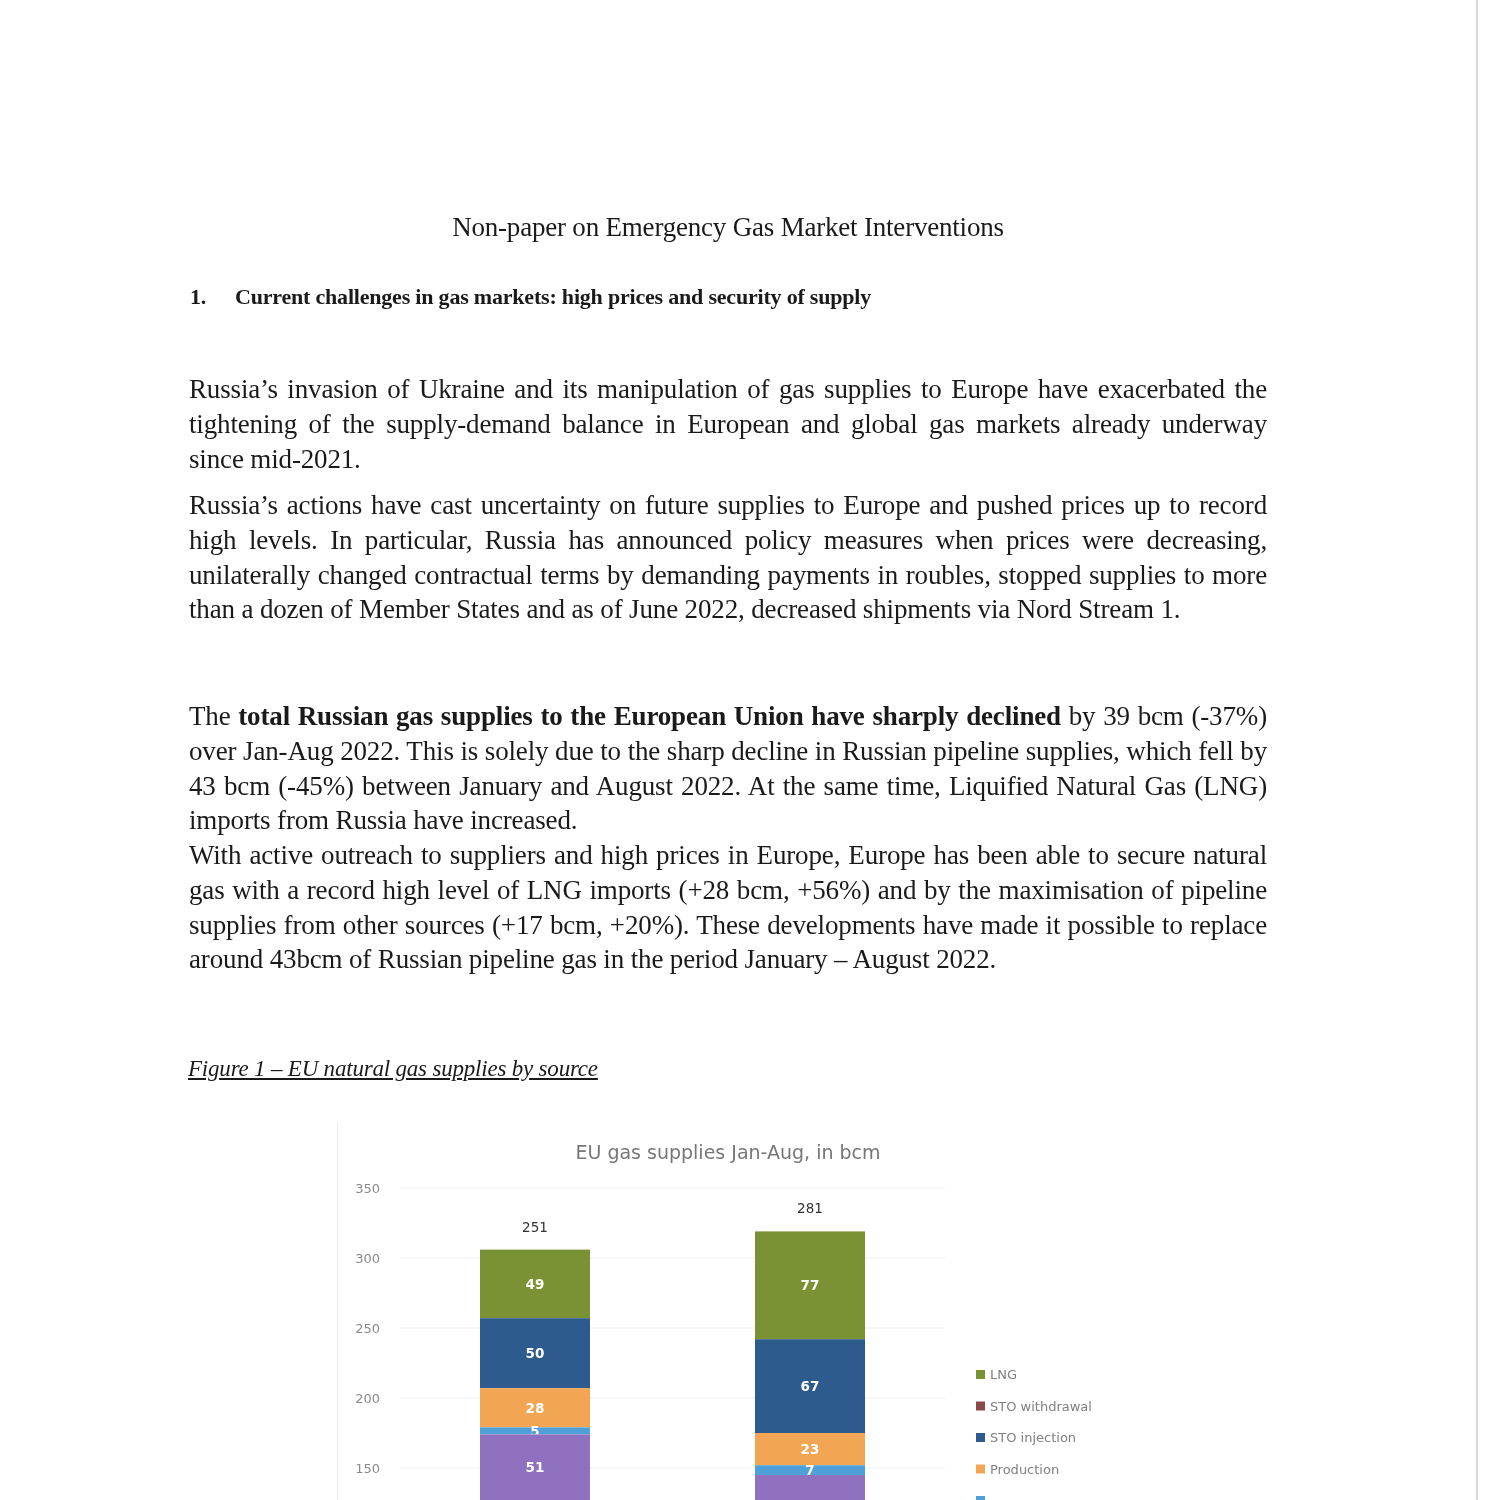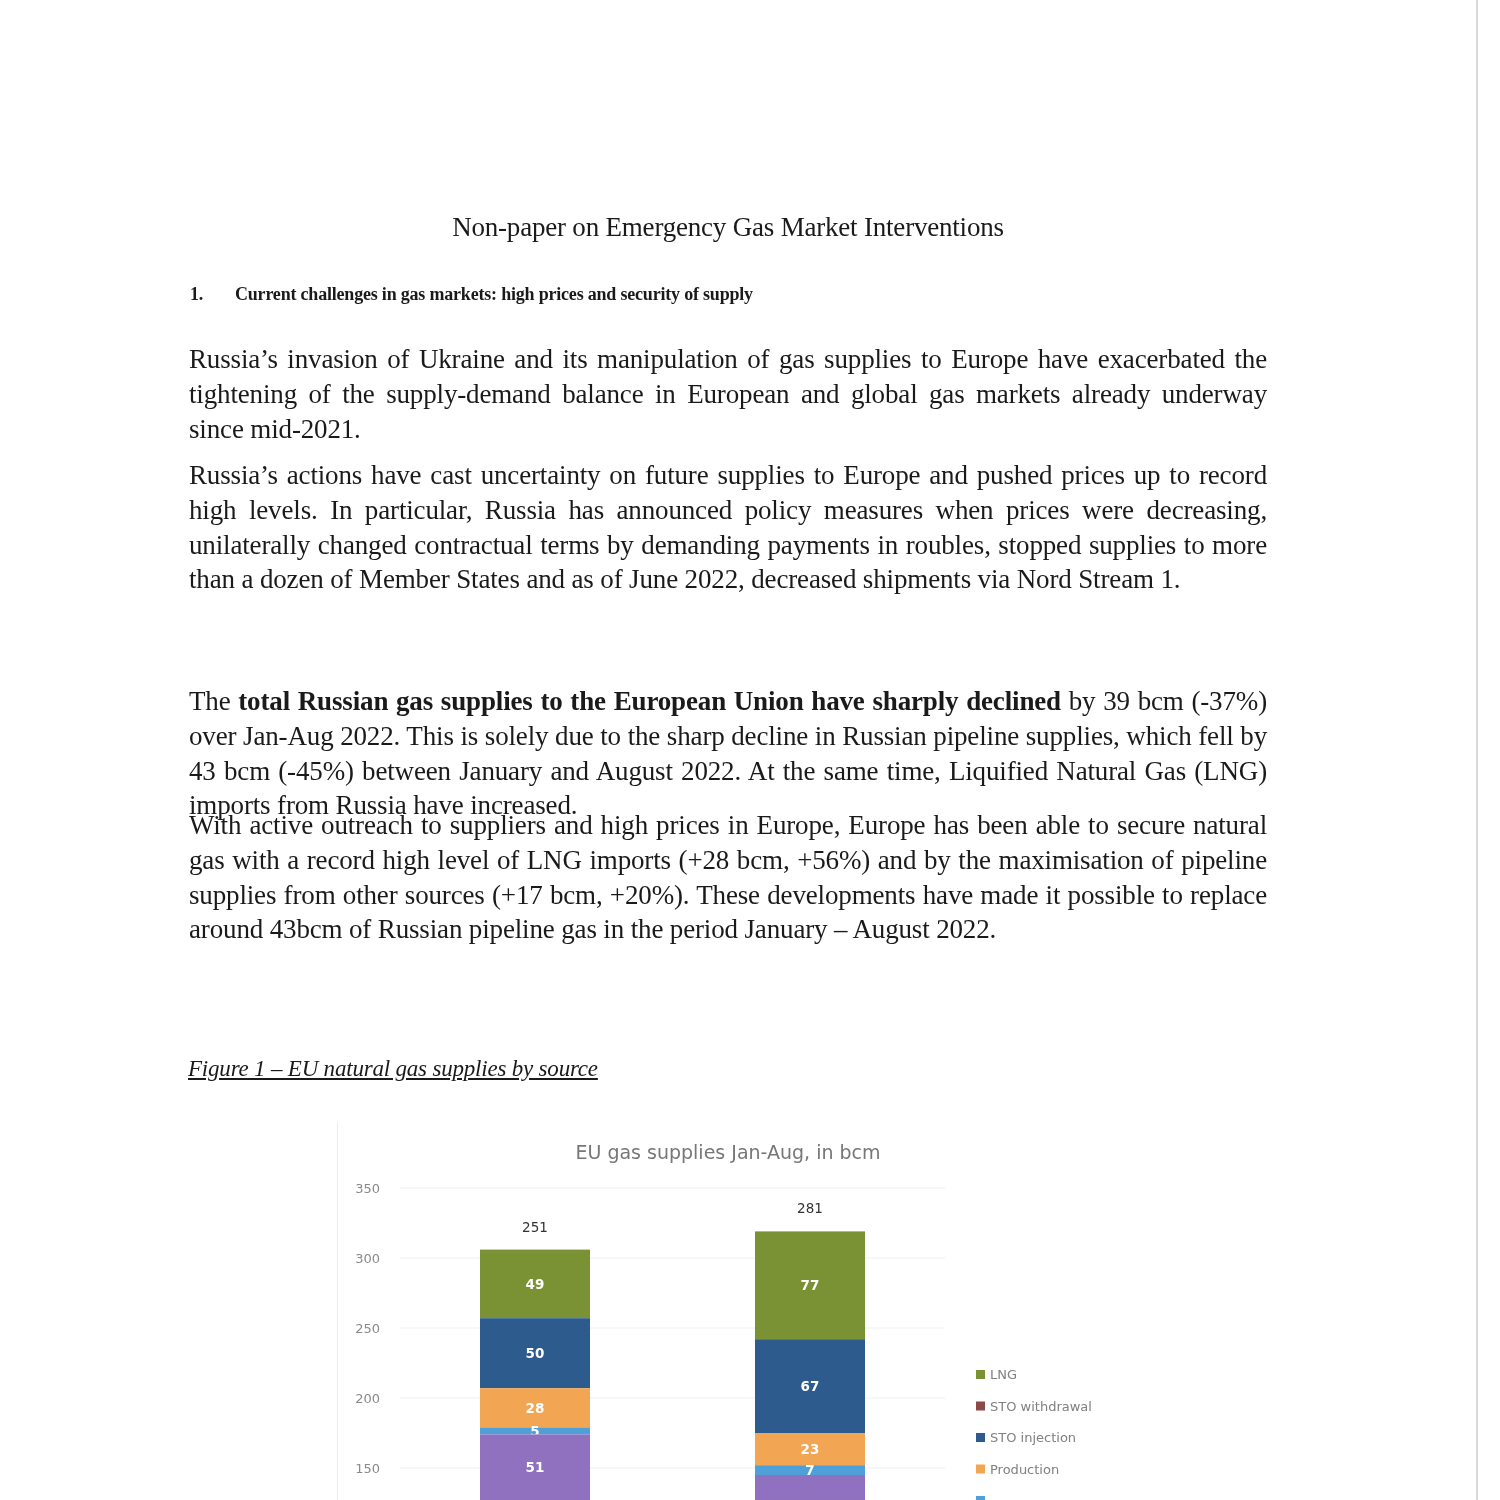--- a/index.html
+++ b/index.html
@@ -7,30 +7,30 @@
     width: 1500px; height: 1500px; overflow: hidden; position: relative;
     background: #ffffff; color: #1a1a1a;
     font-family: "Liberation Serif", "DejaVu Serif", serif;
   }
   .page-edge { position: absolute; left: 1476px; top: 0; width: 2px; height: 1500px; background: #d9d9d9; }
   .doc-title {
     position: absolute; top: 212px; left: 0; width: 1456px; text-align: center;
     font-weight: normal; font-size: 27px; letter-spacing: -0.2px;
   }
   .section-heading {
-    position: absolute; top: 284px; left: 190px; font-weight: bold; font-size: 18px; letter-spacing: -0.2px;
+    position: absolute; top: 284px; left: 190px; font-weight: bold; font-size: 22px; letter-spacing: -0.2px;
   }
   .section-heading .num { display: inline-block; width: 45px; }
   .para {
     position: absolute; left: 189px; width: 1078px; font-size: 27px; line-height: 34.8px;
-    text-align: justify; letter-spacing: -0.15px;
+    text-align: justify; letter-spacing: -0.15px; margin-top: 30px;
   }
   .p1 { top: 342px; }
   .p2 { top: 458px; }
-  .p3 { top: 684px; }
+  .p3 { top: 669px; }
   .p4 { top: 808px; }
   .figure-caption {
     position: absolute; top: 1056px; left: 188px; font-size: 23px; font-style: italic;
     text-decoration: underline; letter-spacing: -0.2px;
   }
   .chart-frame { position: absolute; left: 337px; top: 1122px; width: 1px; height: 378px; background: #ececec; }
   svg#chart { position: absolute; left: 0; top: 0; width: 1500px; height: 1500px; pointer-events: none; }
   .chart-title { font-family: "DejaVu Sans", sans-serif; font-size: 19px; fill: #777; }
   .tick { font-family: "DejaVu Sans", sans-serif; font-size: 13px; fill: #8a8a8a; }
   .total { font-family: "DejaVu Sans", sans-serif; font-size: 13.5px; fill: #333; }

